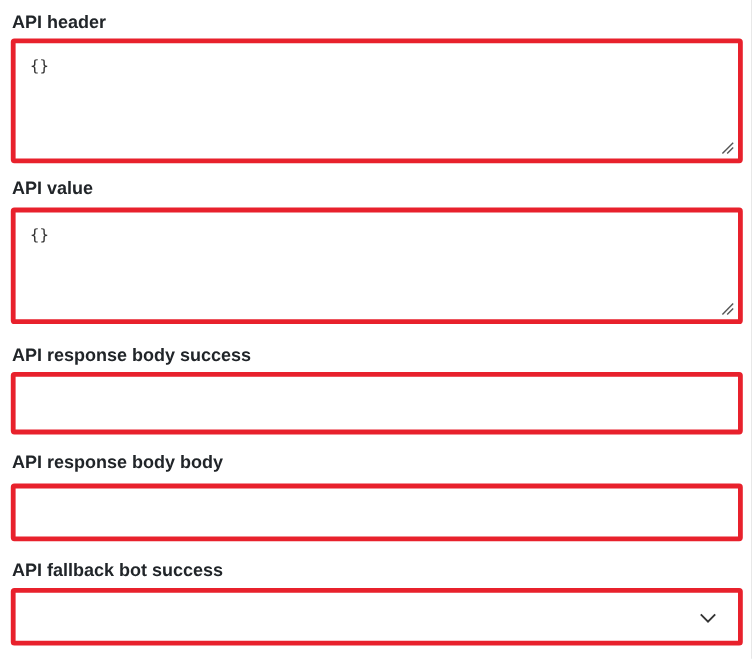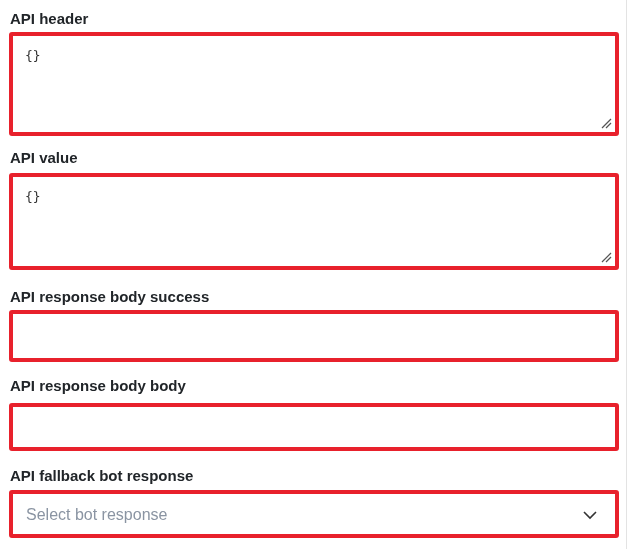--- a/index.html
+++ b/index.html
@@ -120,19 +120,18 @@
 <div class="field-label" style="top:288px;text-align:right;">API response body success</div>
 <div class="field-box" style="top:310px; height:52px;">
   <input type="text" value="" style="">
 </div>
 
 <div class="field-label" style="top:377px;">API response body body</div>
 <div class="field-box" style="top:403px; height:48px;">
   <input type="text" value="" style="">
 </div>
 
-<div class="field-label" style="top:467px;">API fallback bot response</div>
+<div class="field-label" style="top:467px;">API fallback bot success</div>
 <div class="field-box" style="top:490px; height:48px; cursor:pointer;">
-  <span class="select-placeholder">Select bot response</span>
   <svg class="chevron" viewBox="0 0 14 10">
     <polyline points="1,2 7,8 13,2" fill="none" stroke="#333" stroke-width="1.6"></polyline>
   </svg>
 </div>
 
 </body></html>

